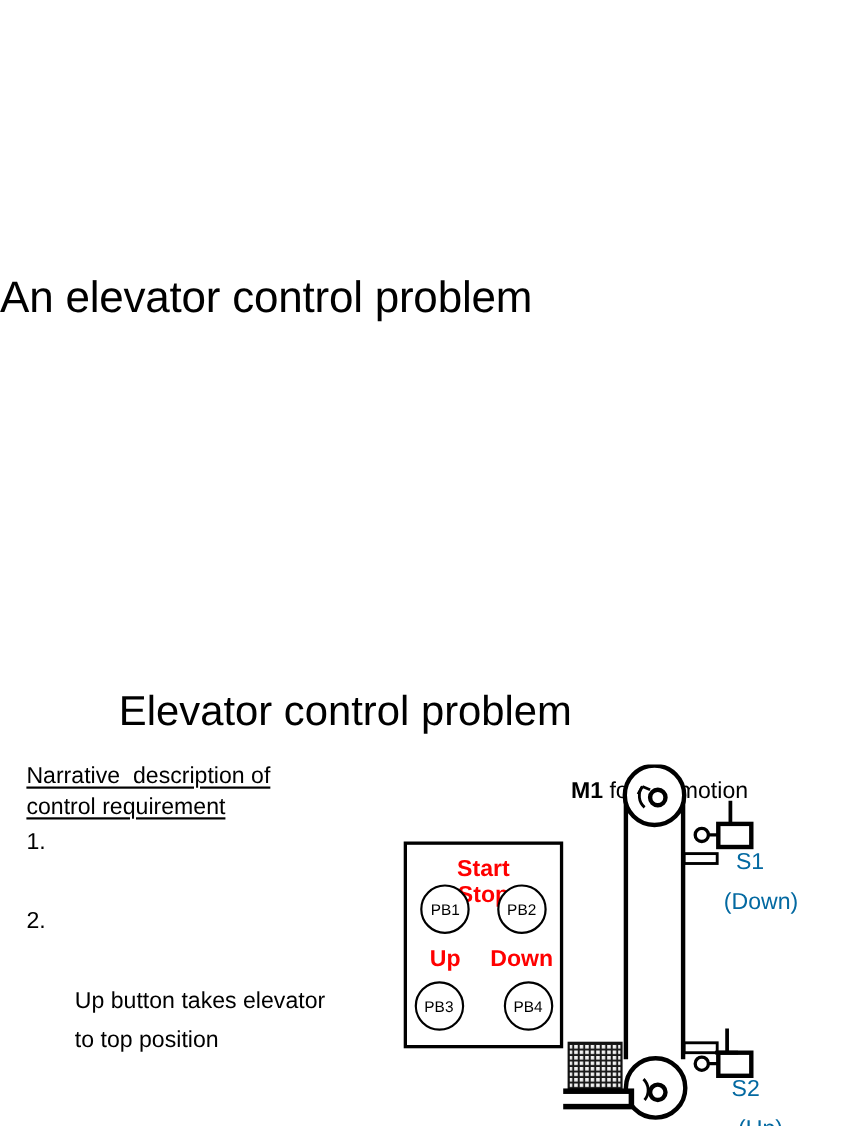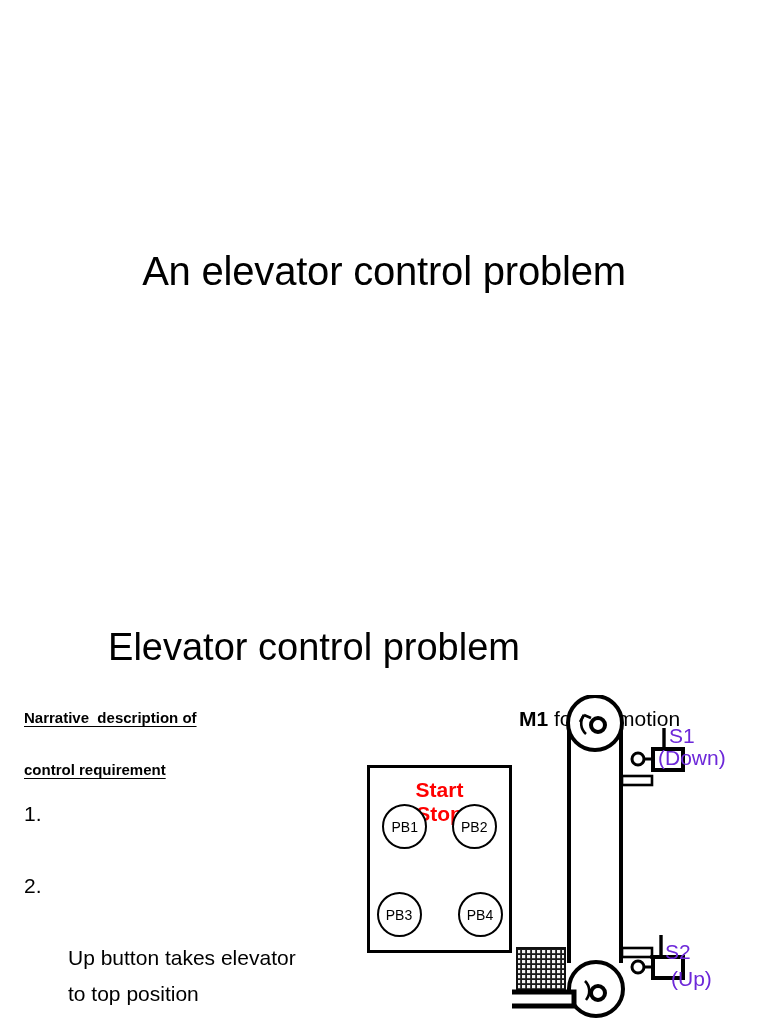--- a/index.html
+++ b/index.html
@@ -30,21 +30,20 @@
     left: 0; top: 0;
     width: 768px;
     height: 575px;
     background: #ffffff;
   }
   .deck-title {
     position: absolute;
     left: 0;
     top: 218px;
     width: 768px;
-    text-align: center;
     font-size: 40px;
     font-weight: 400;
     line-height: 52px;
     color: #000000;
     letter-spacing: -0.2px;
   }
   .deck-subtitle {
     position: absolute;
     left: 0;
     top: 332px;
@@ -77,23 +76,23 @@
   }
 
   
   .narrative {
     position: absolute;
     left: 24px;
     top: 117px;
     width: 348px;
   }
   .narrative-heading {
-    font-size: 15px;
-    line-height: 52px;
-    font-weight: 700;
+    font-size: 21px;
+    line-height: 28px;
+    font-weight: 400;
     text-decoration: underline;
     text-underline-offset: 3px;
     white-space: pre;
   }
   .narrative-list {
     margin: 0;
     padding: 0;
     list-style: none;
   }
   .narrative-list li {
@@ -186,26 +185,27 @@
     top: 120px;
     width: 256px;
     height: 329px;
   }
   .mechanism svg { display: block; }
 
   .ls-text {
     position: absolute;
     font-size: 21px;
     line-height: 24px;
-    color: #6d28d9;
+    color: #0369a1;
     white-space: pre;
+    margin-top: 48px;
   }
   .ls1-name { left: 157px; top: 29px; }
-  .ls1-dir  { left: 146px; top: 51px; }
-  .ls2-name { left: 153px; top: 245px; }
+  .ls1-dir  { left: 146px; top: 65px; }
+  .ls2-name { left: 153px; top: 235px; }
   .ls2-dir  { left: 159px; top: 272px; }
 </style>
 </head>
 <body>
 
 <div class="page">
 
   <section class="slide-one">
     <h1 class="deck-title">An elevator control problem</h1>
   </section>
@@ -236,20 +236,24 @@
         <div class="pb-label">Stop</div>
       </div>
       <div class="pb-row-buttons pb-buttons-1">
         <div class="pb-cell">
           <div class="pb-circle">PB1</div>
         </div>
         <div class="pb-cell">
           <div class="pb-circle">PB2</div>
         </div>
       </div>
+      <div class="pb-row-labels pb-labels-2">
+        <div class="pb-label">Up</div>
+        <div class="pb-label">Down</div>
+      </div>
       <div class="pb-row-buttons pb-buttons-2">
         <div class="pb-cell">
           <div class="pb-circle">PB3</div>
         </div>
         <div class="pb-cell">
           <div class="pb-circle">PB4</div>
         </div>
       </div>
     </div>
 

